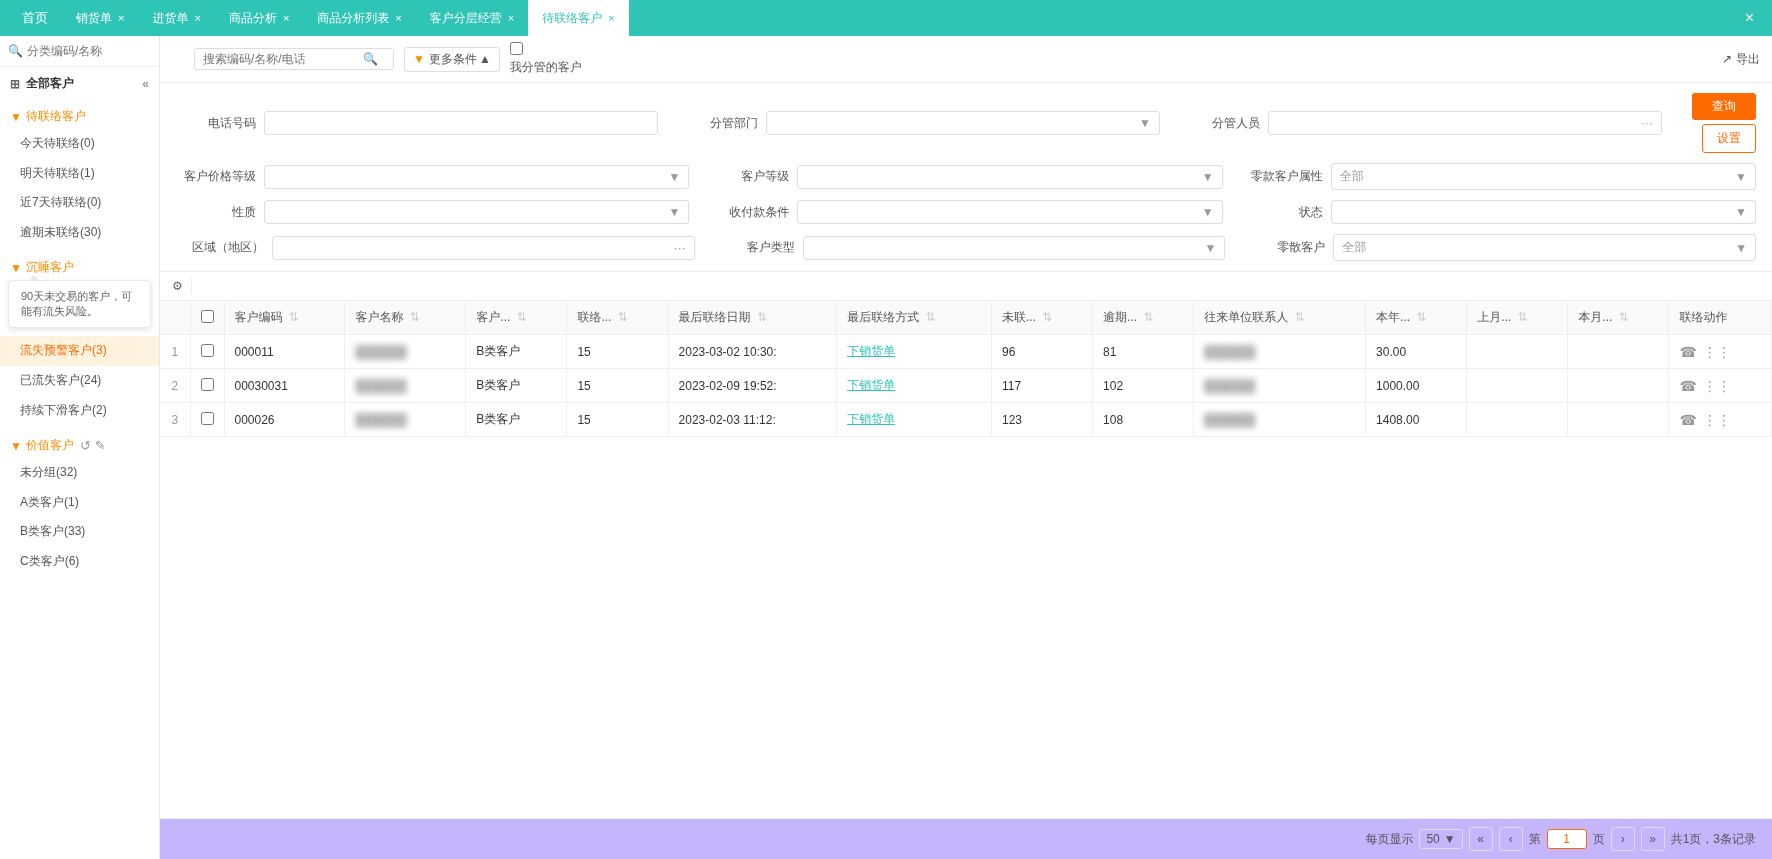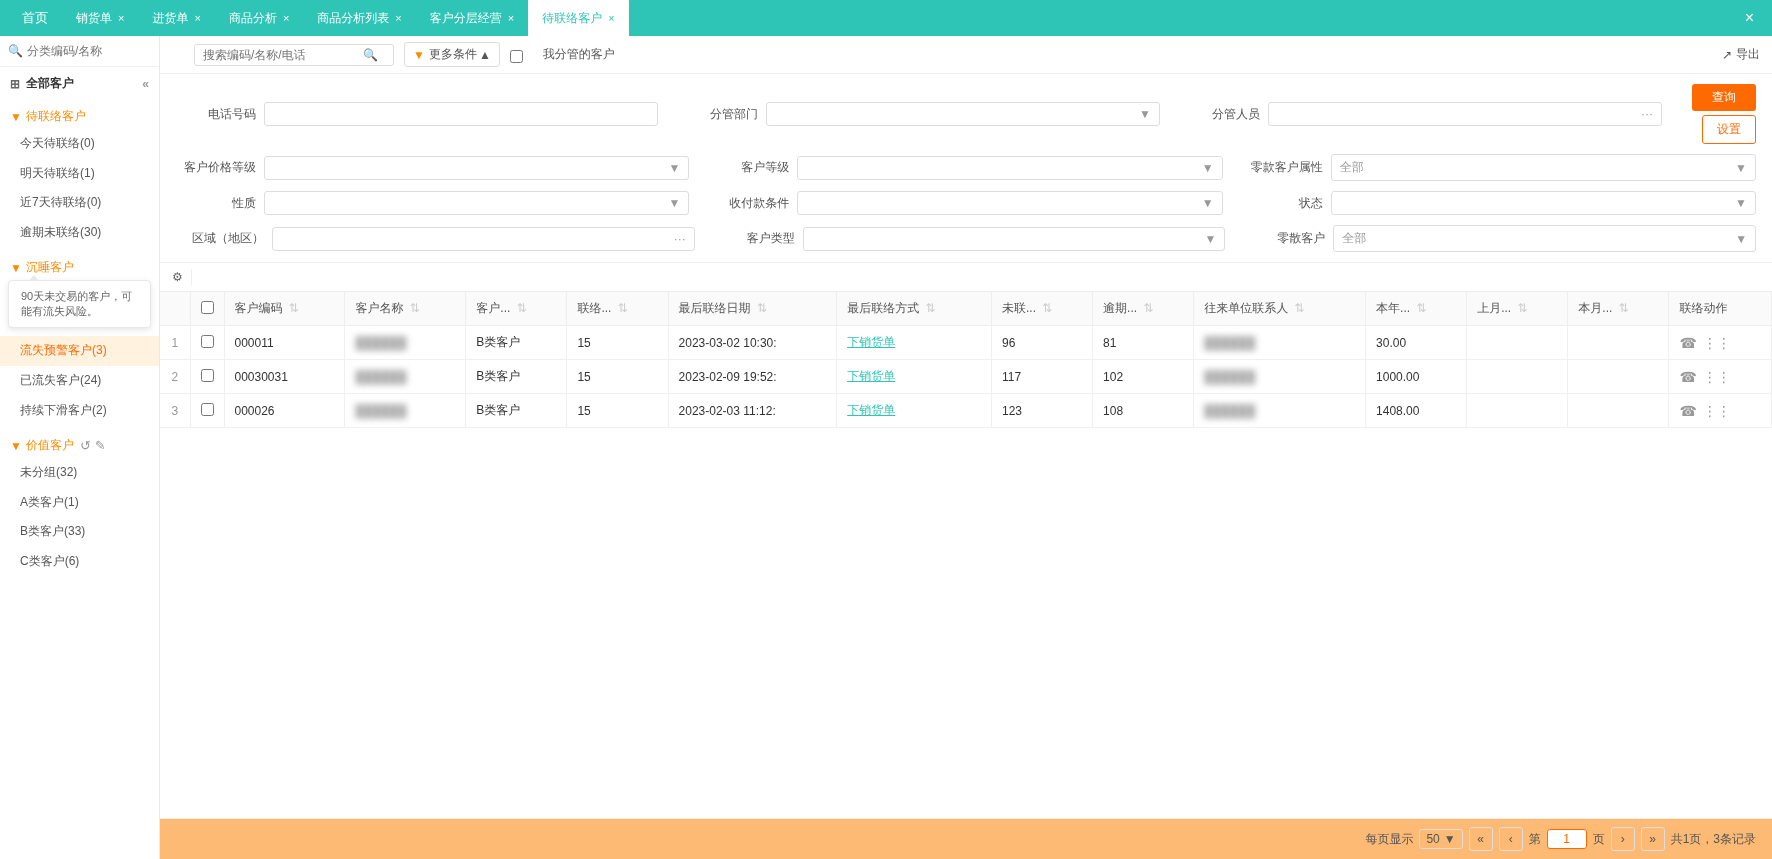--- a/index.html
+++ b/index.html
@@ -40,21 +40,21 @@
     
     .content { flex: 1; display: flex; flex-direction: column; overflow: hidden; background: #f5f5f5; }
 
     
     .filter-bar { display: flex; align-items: center; background: #fff; padding: 6px 12px; border-bottom: 1px solid #eee; gap: 10px; }
     .filter-search-box { display: flex; align-items: center; border: 1px solid #ddd; border-radius: 3px; padding: 3px 8px; min-width: 200px; margin-left: 22px; }
     .filter-search-box input { border: none; outline: none; font-size: 12px; width: 160px; }
     .filter-search-box .search-icon { color: #ff8c00; cursor: pointer; }
     .filter-more { display: flex; align-items: center; color: #555; cursor: pointer; padding: 3px 8px; border: 1px solid #ddd; border-radius: 3px; }
     .filter-more .icon { margin-right: 4px; color: #ff8c00; }
-    .filter-checkbox { display: flex; align-items: flex-end; gap: 20px; color: #555; cursor: pointer; }
+    .filter-checkbox { display: flex; align-items: flex-start; gap: 4px; color: #555; cursor: pointer; flex-direction: column; }
     .filter-spacer { flex: 1; }
     .export-btn { display: flex; align-items: center; color: #555; cursor: pointer; gap: 4px; }
 
     
     .advanced-filter { background: #fff; border-bottom: 1px solid #eee; padding: 10px 16px; }
     .filter-row { display: flex; align-items: center; margin-bottom: 10px; gap: 20px; }
     .filter-field { display: flex; align-items: center; flex: 1; min-width: 0; justify-content: center; }
     .filter-field label { min-width: 80px; color: #555; text-align: right; margin-right: 8px; white-space: nowrap; }
     .filter-field .field-input { flex: 1; border: 1px solid #ddd; border-radius: 3px; padding: 4px 8px; outline: none; font-size: 12px; min-width: 0; }
     .filter-field .field-select { flex: 1; display: flex; align-items: center; border: 1px solid #ddd; border-radius: 3px; padding: 4px 8px; cursor: pointer; justify-content: space-between; min-width: 0; }
@@ -76,21 +76,21 @@
     th { padding: 8px 10px; border-bottom: 1px solid #eee; border-right: 1px solid #eee; color: #555; font-weight: 500; white-space: nowrap; text-align: left; font-size: 12px; }
     th .sort-icon { color: #ccc; margin-left: 3px; cursor: pointer; }
     td { padding: 8px 10px; border-bottom: 1px solid #f0f0f0; border-right: 1px solid #f0f0f0; color: #333; white-space: nowrap; font-size: 12px; }
     .row-num { color: #999; text-align: center; }
     .link-text { color: #2ec5b6; cursor: pointer; text-decoration: underline; }
     .blurred { color: transparent; text-shadow: 0 0 6px rgba(0,0,0,0.3); user-select: none; }
     .action-btns { display: flex; gap: 6px; align-items: center; }
     .action-icon { color: #999; cursor: pointer; font-size: 14px; }
 
     
-    .pagination { display: flex; align-items: center; justify-content: flex-end; padding: 8px 16px; background: #fdba74; border-top: 1px solid #eee; gap: 6px; }
+    .pagination { display: flex; align-items: center; justify-content: flex-end; padding: 8px 16px; background: #c4b5fd; border-top: 1px solid #eee; gap: 6px; }
     .pagination span { color: #555; }
     .pagination .page-size-select { display: flex; align-items: center; border: 1px solid #ddd; border-radius: 3px; padding: 2px 6px; cursor: pointer; gap: 4px; }
     .pagination .page-btn { width: 24px; height: 24px; display: flex; align-items: center; justify-content: center; border: 1px solid #ddd; border-radius: 3px; cursor: pointer; color: #555; }
     .pagination .page-input { width: 40px; border: 1px solid #ddd; border-radius: 3px; padding: 2px 4px; text-align: center; outline: none; }
     .pagination .current-page { color: #ff6a00; border-color: #ff6a00; }
 
     
     .table-container::-webkit-scrollbar { height: 8px; width: 8px; }
     .table-container::-webkit-scrollbar-track { background: #f5f5f5; }
     .table-container::-webkit-scrollbar-thumb { background: #ccc; border-radius: 4px; }

